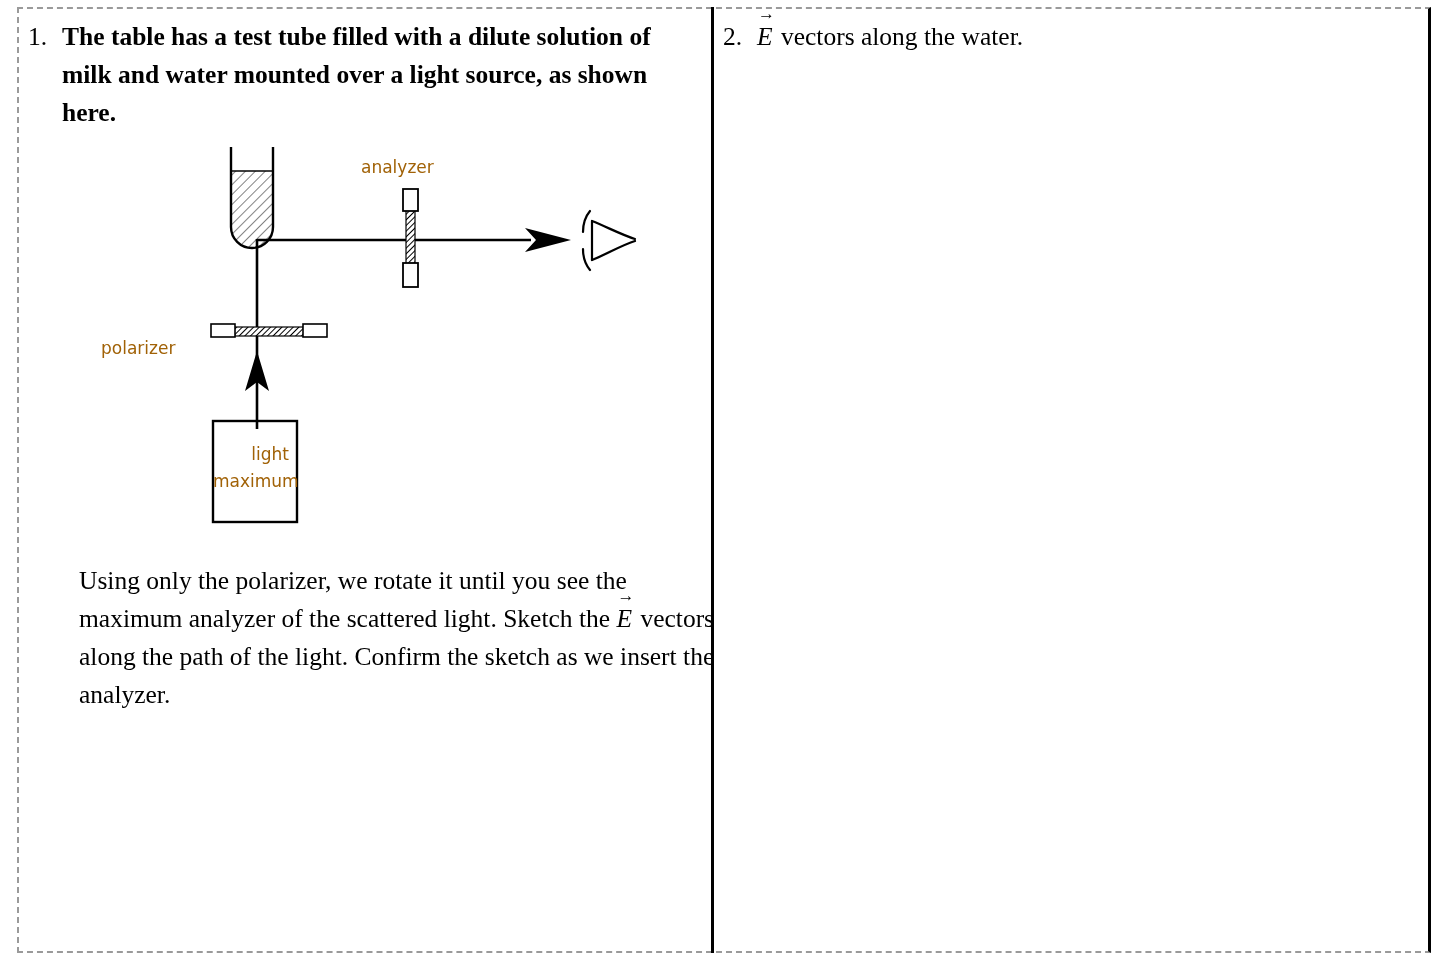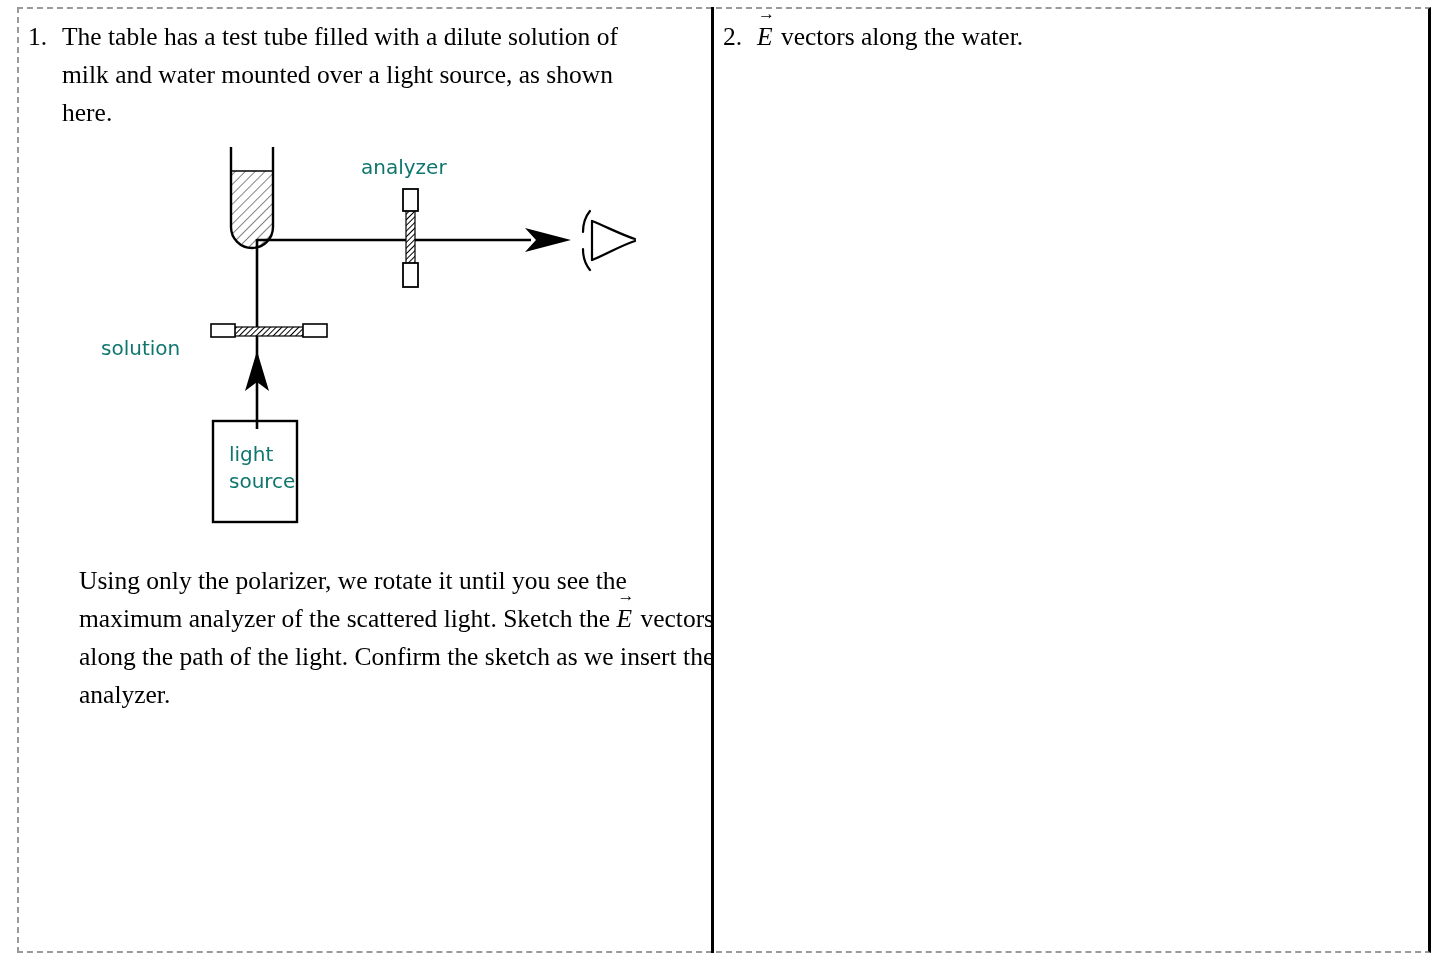--- a/index.html
+++ b/index.html
@@ -67,21 +67,21 @@
   .item-right { padding: 9px 0 0 9px; }
 
   .item-num {
     flex: 0 0 auto;
     width: 34px;
     text-align: left;
   }
   .item-body {
     flex: 1 1 auto;
   }
-  .item-left .item-body  { max-width: 595px; }
+  .item-left .item-body  { max-width: 595px; font-weight: bold; }
   .item-right .item-body { max-width: 660px; }
 
   .vecE {
     font-style: italic;
     position: relative;
     display: inline-block;
     padding-right: 2px;
   }
   .vecE .arr {
     position: absolute;
@@ -109,34 +109,33 @@
     left: 60px;
     top: 130px;
     width: 560px;
     height: 400px;
   }
   .figure svg { display: block; }
 
   .fig-label {
     position: absolute;
     font-family: "DejaVu Sans", sans-serif;
-    font-size: 20px;
+    font-size: 17px;
     line-height: 26px;
-    color: #0f766e;
+    color: #a16207;
     white-space: nowrap;
   }
   .label-analyzer { left: 282px; top: 15px; }
   .label-polarizer { left: 22px; top: 196px; }
   .label-lightsource {
     left: 134px;
     top: 302px;
     width: 76px;
-    text-align: left;
+    text-align: right;
     line-height: 27px;
-    margin-left: 16px;
   }
 </style>
 </head>
 <body>
 
 <div id="page">
 
   <div class="frame"></div>
   <div class="divider"></div>
 
@@ -208,24 +207,24 @@
         <g fill="none" stroke="#000000" stroke-width="2.2" stroke-linecap="round">
           <line x1="513" y1="82" x2="513" y2="121"></line>
           <path d="M513,82 C528,88 543,96 556,100"></path>
           <path d="M513,121 C528,115 543,106 556,102"></path>
           <path d="M511,72 C506,78 504,86 504,93"></path>
           <path d="M511,131 C506,125 504,117 504,110"></path>
         </g>
       </svg>
 
       <div class="fig-label label-analyzer">analyzer</div>
-      <div class="fig-label label-polarizer">solution</div>
+      <div class="fig-label label-polarizer">polarizer</div>
       <div class="fig-label label-lightsource">
         <div>light</div>
-        <div>source</div>
+        <div>maximum</div>
       </div>
     </div>
 
     <div class="para">
       <span>Using only the polarizer, we rotate it until you see the maximum analyzer of the scattered light.  Sketch the </span><span class="vecE"><span class="arr">→</span><span>E</span></span><span> vectors along the path of the light.  Confirm the sketch as we insert the analyzer.</span>
     </div>
 
   </div>
 
   <div class="cell cell-right">

